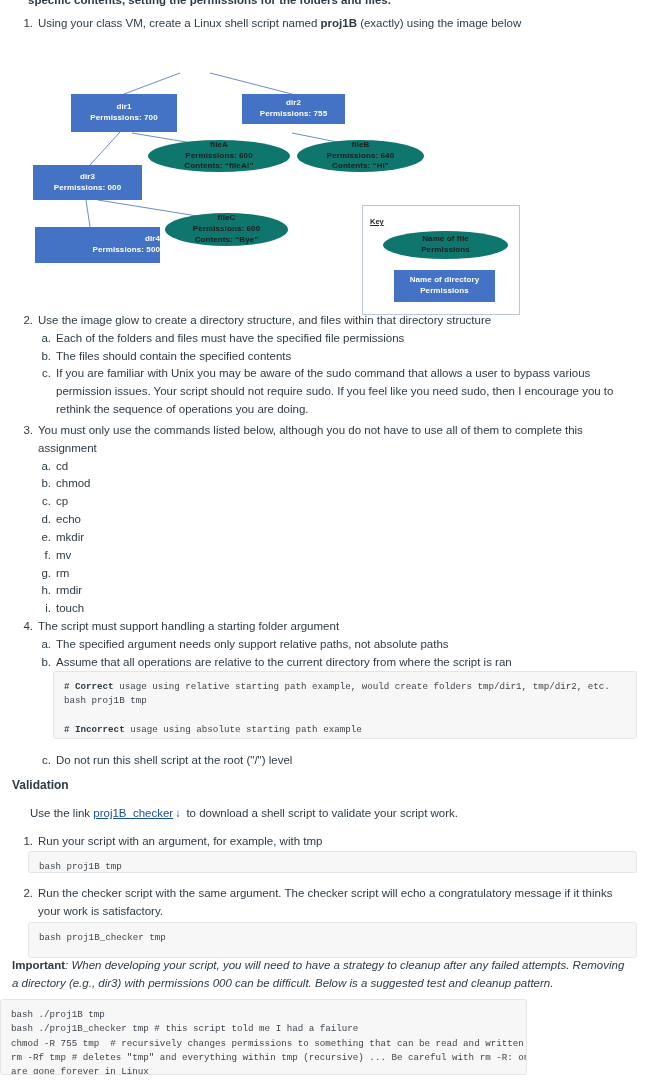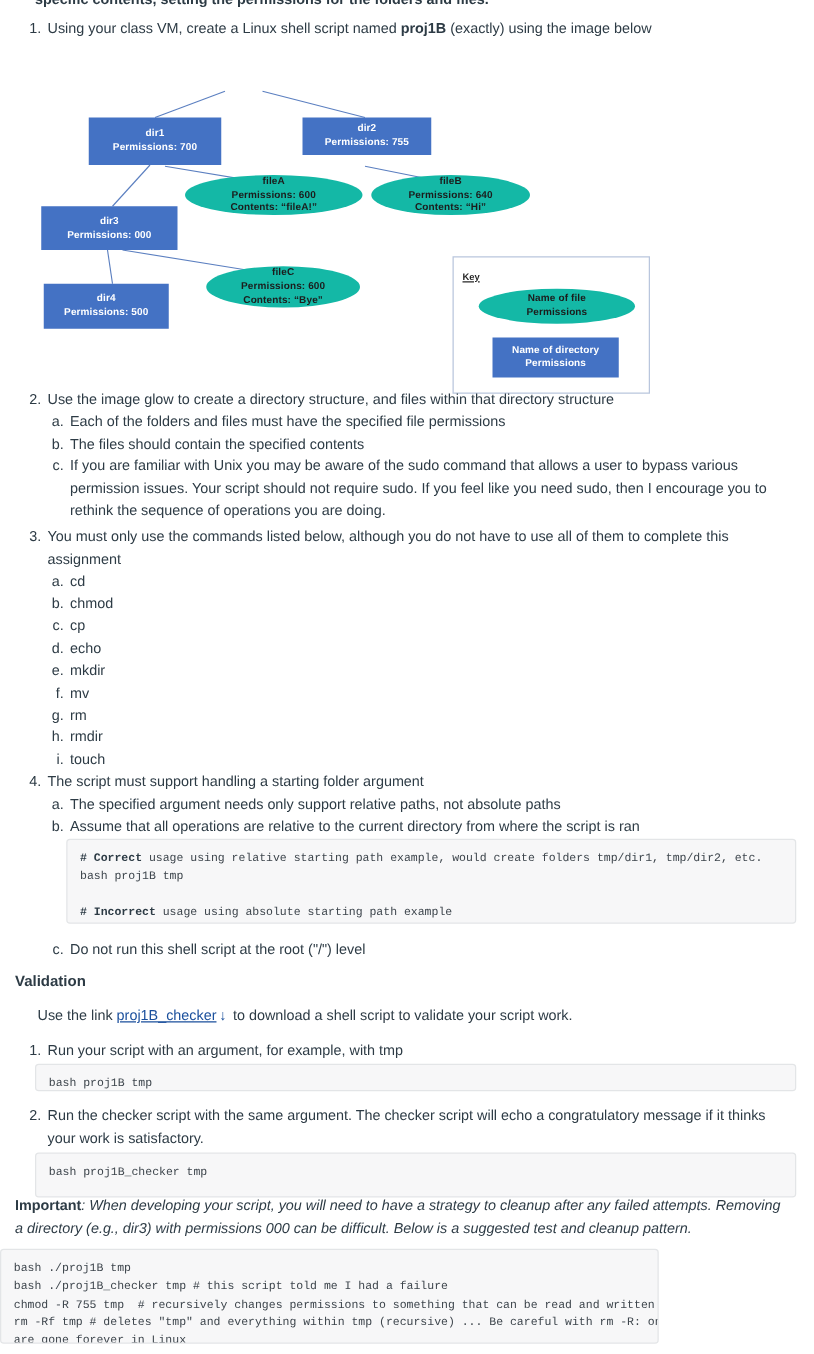--- a/index.html
+++ b/index.html
@@ -97,21 +97,21 @@
     color: #ffffff;
     font-weight: bold;
     font-size: 8px;
     line-height: 1.35;
     letter-spacing: .1px;
   }
   .node.dir {
     background: #4472c4;
   }
   .node.file {
-    background: #14b8a6;
+    background: #0f766e;
     color: #1c1c1c;
     border-radius: 50%;
   }
   .keybox {
     position: absolute;
     border: 1px solid #b9c6dd;
     border-top: 1px solid #b9c6dd;
     background: #ffffff;
   }
   .key-label {
@@ -186,21 +186,21 @@
     <span>dir3</span>
     <span>Permissions: 000</span>
   </div>
 
   <div class="node file" style="left:165px; top:183px; width:123px; height:33px;">
     <span>fileC</span>
     <span>Permissions: 600</span>
     <span>Contents: “Bye”</span>
   </div>
 
-  <div class="node dir" style="left:35px; top:197px; width:100px; height:36px;">
+  <div class="node dir" style="left:35px; top:197px; width:125px; height:36px;align-items:flex-end;">
     <span>dir4</span>
     <span>Permissions: 500</span>
   </div>
 
   <div class="keybox" style="left:362px; top:175px; width:158px; height:110px;"></div>
   <div class="key-label" style="left:370px; top:187px;">Key</div>
 
   <div class="node file" style="left:383px; top:201px; width:125px; height:28px;">
     <span>Name of file</span>
     <span>Permissions</span>

